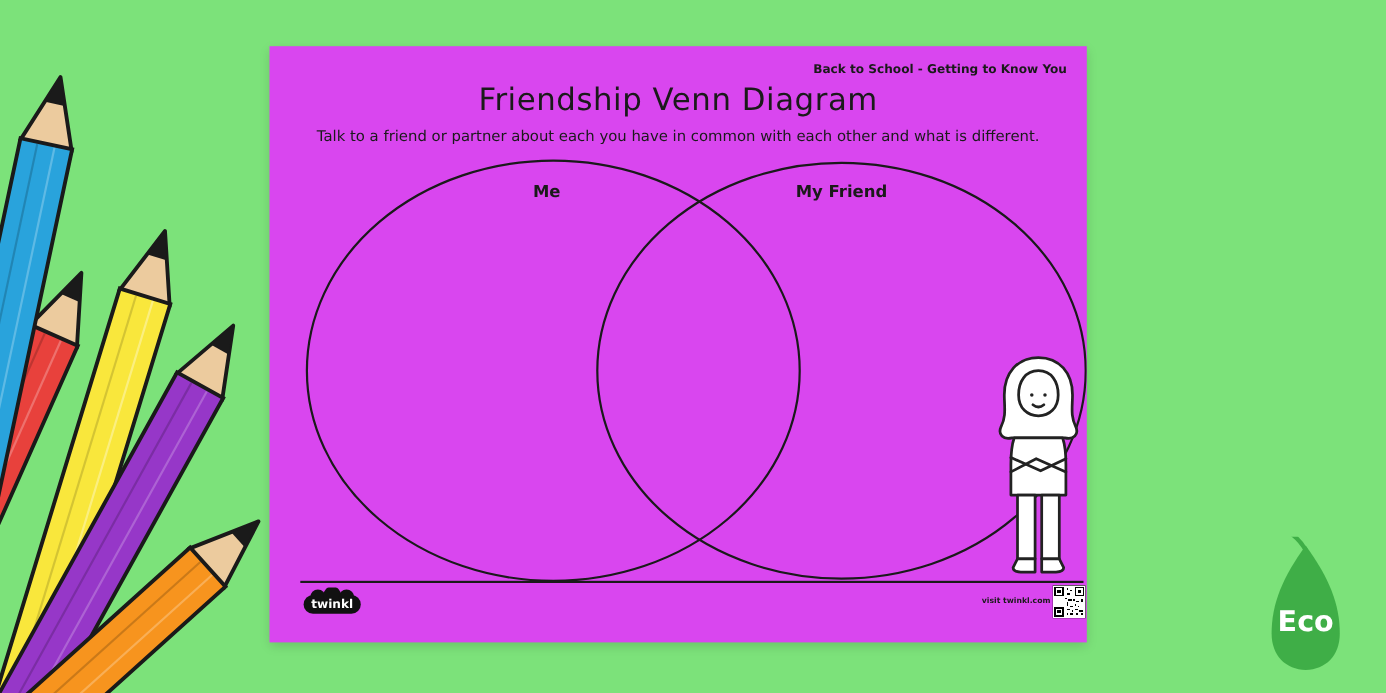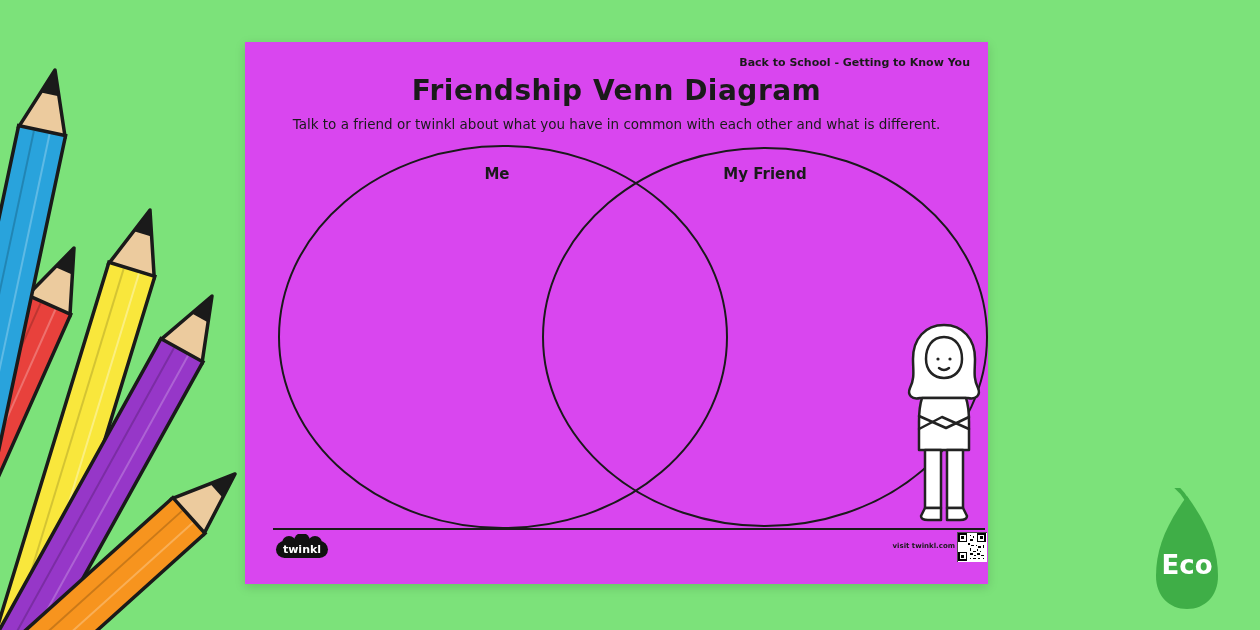--- a/index.html
+++ b/index.html
@@ -7,21 +7,21 @@
   .stage{position:relative;width:1260px;height:630px;background:#7ce27a;overflow:hidden;}
 
   
   .pencils{position:absolute;left:-2px;top:0;width:334px;height:630px;}
 
   
   .page{position:absolute;left:245px;top:42px;width:743px;height:542px;background:#d946ef;
         box-shadow:0 3px 10px rgba(0,0,0,0.15);color:#1a1a1a;}
   .corner-tag{position:absolute;top:14px;right:18px;font-size:11px;font-weight:bold;}
   .title{position:absolute;top:32px;left:0;width:100%;margin:0;text-align:center;
-         font-size:28px;font-weight:bold;letter-spacing:0.5px;}
+         font-size:28px;font-weight:normal;letter-spacing:0.5px;}
   .instructions{position:absolute;top:74px;left:0;width:100%;margin:0;text-align:center;
                 font-size:13.5px;font-weight:500;}
   .venn{position:absolute;left:0;top:95px;width:743px;height:405px;}
   .venn ellipse{fill:none;stroke:#1a1a1a;stroke-width:2;}
   .venn text{font-size:15px;font-weight:bold;fill:#1a1a1a;text-anchor:middle;
              font-family:"DejaVu Sans","Liberation Sans",sans-serif;}
   .child{position:absolute;left:653px;top:278px;width:92px;height:208px;}
   .footer-line{position:absolute;left:28px;top:486px;width:712px;border-top:2.5px solid #1a1a1a;}
   .logo{position:absolute;left:30px;top:492px;width:54px;height:26px;}
   .visit{position:absolute;left:640px;top:500px;width:70px;text-align:right;
@@ -75,21 +75,21 @@
       <polygon points="0,1 -9,25 9,25" fill="#1a1a1a"></polygon>
       <rect x="-24" y="62" width="48" height="600" fill="#f7941e" stroke="#1a1a1a" stroke-width="3.5"></rect>
       <line x1="-8" y1="64" x2="-8" y2="640" stroke="rgba(0,0,0,0.18)" stroke-width="2"></line>
       <line x1="8" y1="64" x2="8" y2="640" stroke="rgba(255,255,255,0.25)" stroke-width="2"></line>
     </g>
   </svg>
 
   <div class="page">
     <div class="corner-tag">Back to School - Getting to Know You</div>
     <h1 class="title">Friendship Venn Diagram</h1>
-    <p class="instructions">Talk to a friend or twinkl about what you have in common with each other and what is different.</p>
+    <p class="instructions">Talk to a friend or partner about each you have in common with each other and what is different.</p>
 
     <svg class="venn" viewBox="0 0 743 405">
       <ellipse cx="258" cy="200" rx="224" ry="191"></ellipse>
       <ellipse cx="520" cy="200" rx="222" ry="189"></ellipse>
       <text x="252" y="42">Me</text>
       <text x="520" y="42">My Friend</text>
     </svg>
 
     <svg class="child" viewBox="0 0 92 208" aria-hidden="true">
       <g fill="#ffffff" stroke="#222222" stroke-width="2.5" stroke-linejoin="round" stroke-linecap="round">

